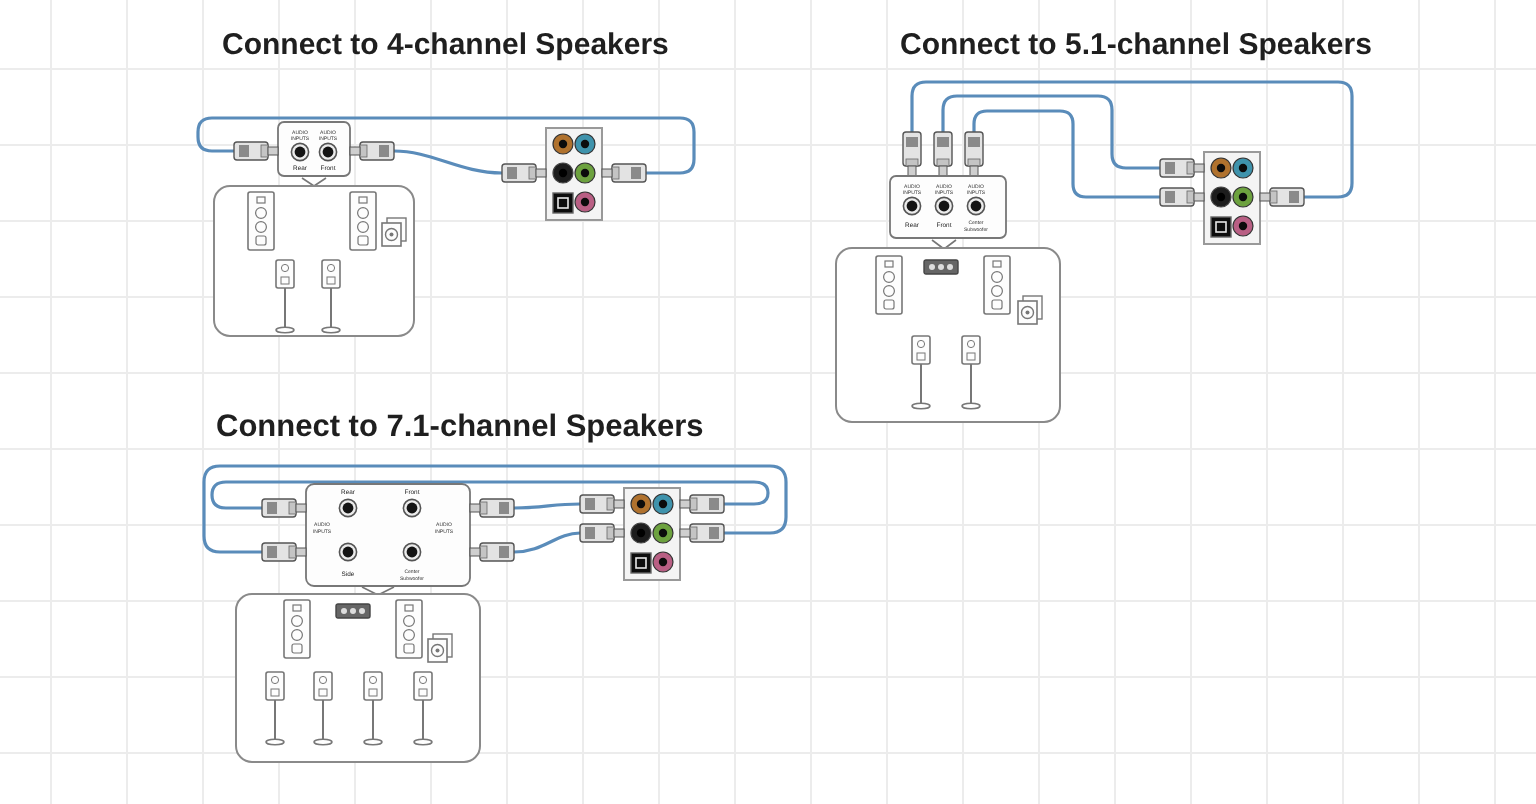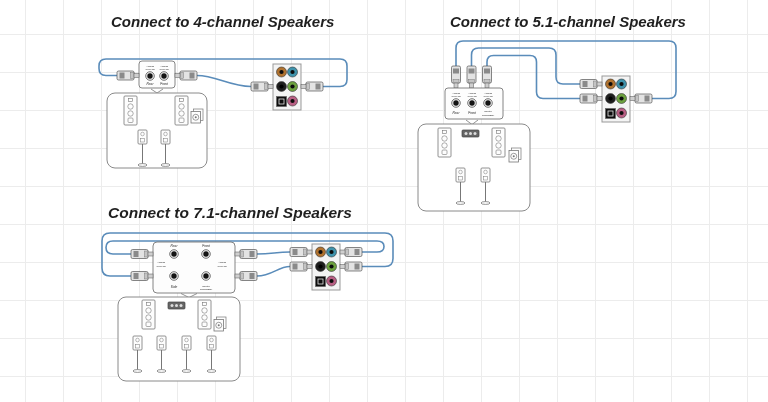--- a/index.html
+++ b/index.html
@@ -5,21 +5,20 @@
   html,body{margin:0;padding:0;background:#fff;}
   .canvas{
     position:relative;width:768px;height:402px;overflow:hidden;
     background-color:#ffffff;
     background-image:
       linear-gradient(#ececec 1px, transparent 1px),
       linear-gradient(90deg, #ececec 1px, transparent 1px);
     background-size:38px 38px;
     background-position:25px 34px;
     font-family:"Liberation Sans", sans-serif;
-    font-style:italic;
   }
   svg{display:block;}
   .title{font-family:"Liberation Sans",sans-serif;font-weight:bold;font-size:15px;fill:var(--title-text,#1f1f1f);}
   .cable{fill:none;stroke:var(--cable,#5a8cba);stroke-width:1.6;stroke-linecap:round;}
   .grp{fill:#ffffff;stroke:#8a8a8a;stroke-width:1;}
   .inbox{fill:#fdfdfd;stroke:#777;stroke-width:0.9;}
   .brace{fill:none;stroke:#777;stroke-width:0.8;stroke-linejoin:round;}
   .lblS{font-size:2.5px;fill:#333;text-anchor:middle;}
   .lblM{font-size:3.2px;fill:#222;text-anchor:middle;}
 </style>

